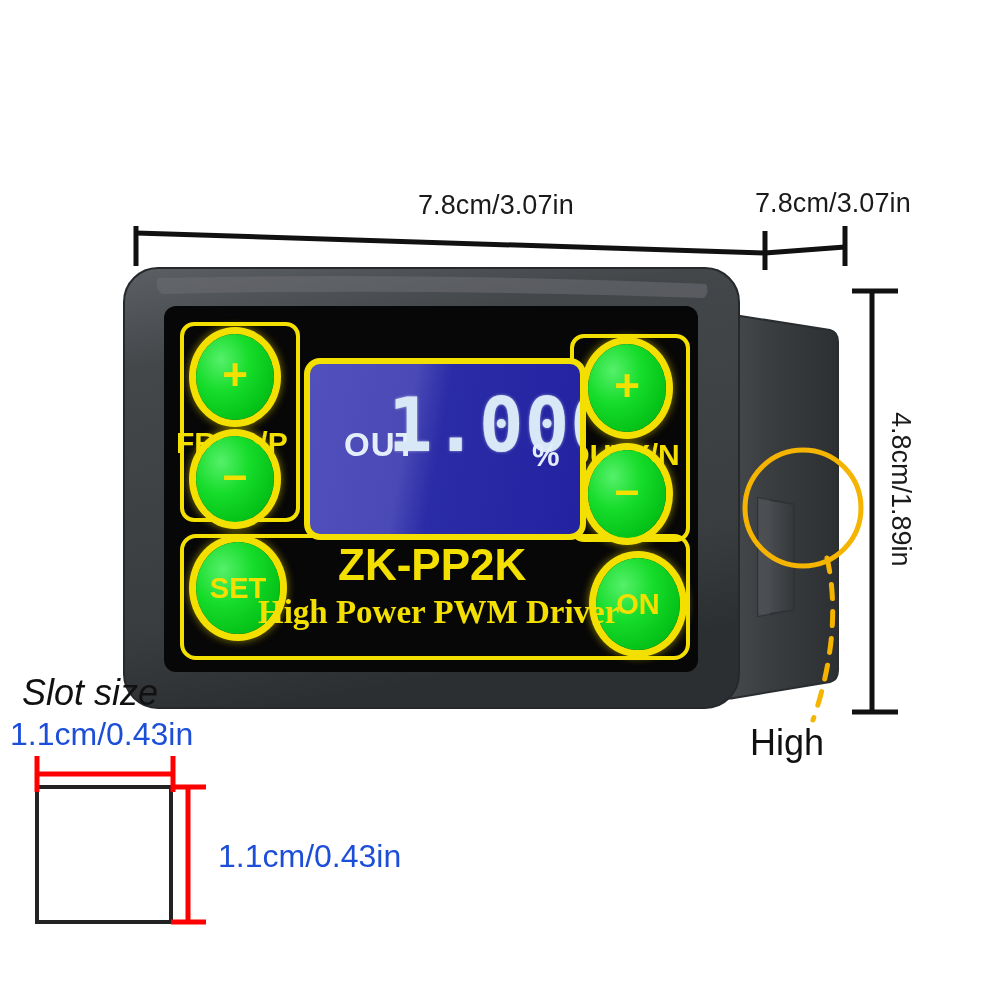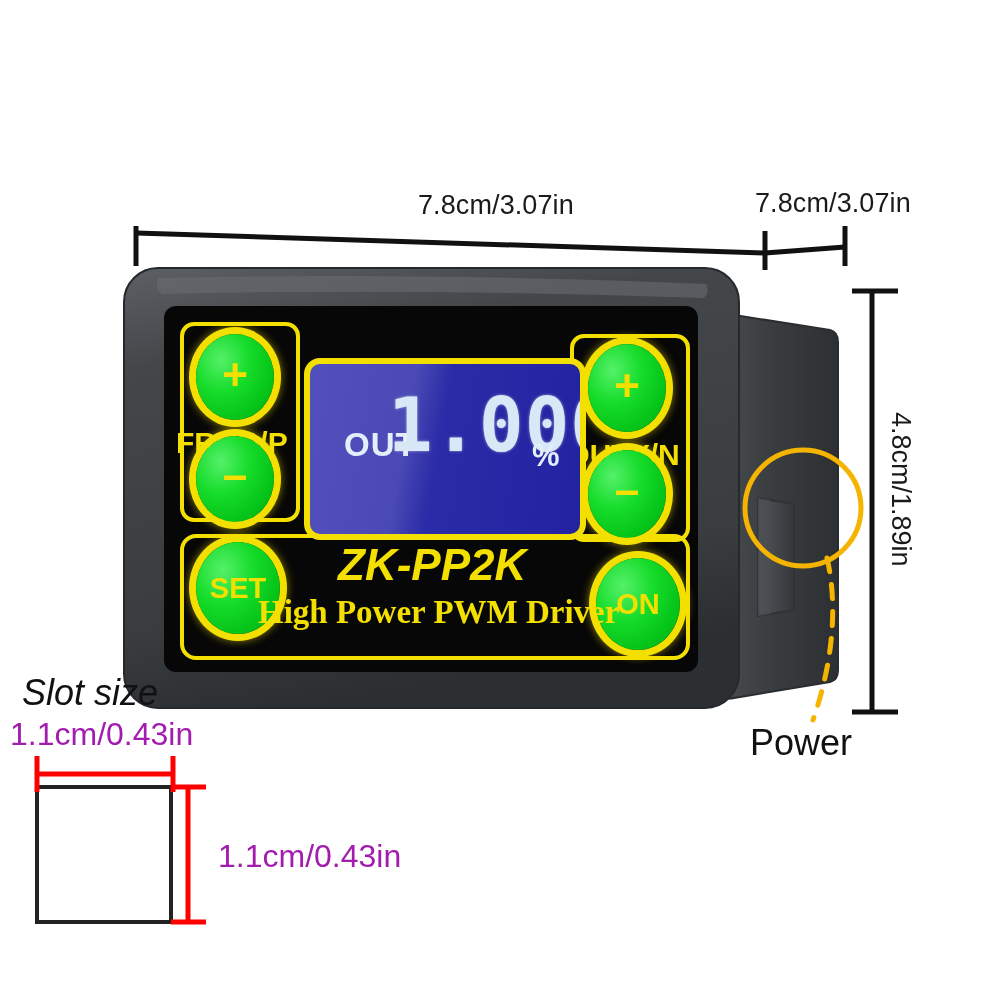--- a/index.html
+++ b/index.html
@@ -6,21 +6,21 @@
   body{width:1001px;height:1001px;position:relative;overflow:hidden;
        font-family:"Liberation Sans","DejaVu Sans",sans-serif;color:#111;}
   #stage{position:absolute;left:0;top:0;width:1001px;height:1001px;}
   .abs{position:absolute;}
 
   
   .dimlabel{font-size:27px;color:#1a1a1a;letter-spacing:.1px;white-space:nowrap;margin-left:48px;}
   .dimlabel-v{font-size:27px;color:#1a1a1a;white-space:nowrap;
               transform-origin:0 0;transform:rotate(90deg);}
   .slot-title{font-size:36px;color:#111;white-space:nowrap;}
-  .slot-sub{font-size:32px;color:#a21caf;white-space:nowrap;}
+  .slot-sub{font-size:32px;color:#1d4ed8;white-space:nowrap;}
   .slot-callout{font-size:36px;color:#111;white-space:nowrap;}
 
   
   #device{position:absolute;left:118px;top:258px;width:770px;height:470px;}
   #device svg{display:block;}
 
   
   #face{position:absolute;left:0;top:0;width:770px;height:470px;pointer-events:none;}
 
   .btn{position:absolute;border-radius:50%;
@@ -40,21 +40,21 @@
        background:linear-gradient(100deg,#5150bd 0%,#4a49b6 36%,#2a2ba6 48%,#2323a2 100%);}
   .seg{color:#d8e8f7;text-shadow:0 0 3px rgba(255,255,255,.55);
        font-family:"DejaVu Sans Mono","Liberation Mono",monospace;font-weight:700;}
   #lcd-out{position:absolute;font-size:33px;color:#e4eefb;letter-spacing:1px;
            font-family:"Liberation Sans",sans-serif;font-weight:600;margin-left:20px;}
   #lcd-pct{position:absolute;font-size:31px;color:#e4eefb;
            font-family:"Liberation Sans",sans-serif;font-weight:600;}
   #lcd-main{position:absolute;font-size:74px;letter-spacing:1px;}
   #lcd-sub{position:absolute;font-size:74px;letter-spacing:1px;}
 
-  #brand{position:absolute;color:#f4e000;font-size:44px;font-weight:700;white-space:nowrap;font-style:italic;}
+  #brand{position:absolute;color:#f4e000;font-size:44px;font-weight:700;white-space:nowrap;}
   #tagline{position:absolute;color:#f4e000;font-size:33px;font-weight:700;white-space:nowrap;}
 </style>
 </head>
 <body>
 
 <div id="stage">
 
   <svg class="abs" style="left:0;top:200px;" width="1001" height="70">
 
     <line x1="136" y1="26" x2="136" y2="66" stroke="#111" stroke-width="5"></line>
@@ -162,21 +162,21 @@
       <div id="brand" style="left:220px;top:282px;">ZK-PP2K</div>
       <div id="tagline" style="left:140px;top:336px;font-family:Liberation Serif, serif;">High Power PWM Driver</div>
     </div>
   </div>
 
   <svg class="abs" style="left:735px;top:420px;" width="180" height="330">
     <circle cx="68" cy="88" r="58" fill="none" stroke="#f4b400" stroke-width="5"></circle>
     <path d="M 92 138 C 104 190, 96 248, 78 300" fill="none" stroke="#f4b400" stroke-width="5" stroke-dasharray="14 13" stroke-linecap="round"></path>
   </svg>
 
-  <div class="abs slot-callout" style="left:750px;top:722px;">Power</div>
+  <div class="abs slot-callout" style="left:750px;top:722px;">High</div>
 
   <div class="abs slot-title" style="left:22px;top:672px;font-style:italic;">Slot size</div>
   <div class="abs slot-sub" style="left:10px;top:716px;">1.1cm/0.43in</div>
 
   <svg class="abs" style="left:10px;top:752px;" width="240" height="175">
 
     <rect x="27" y="35" width="134" height="135" fill="#ffffff" stroke="#222" stroke-width="4"></rect>
 
     <line x1="27" y1="22" x2="163" y2="22" stroke="#ff0000" stroke-width="5"></line>
     <line x1="27" y1="4" x2="27" y2="40" stroke="#ff0000" stroke-width="5"></line>

